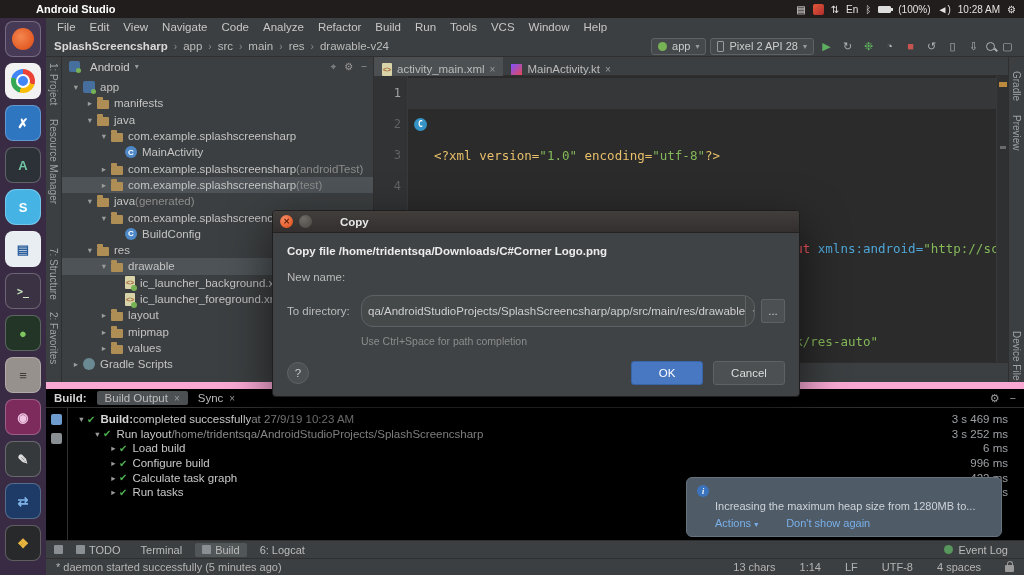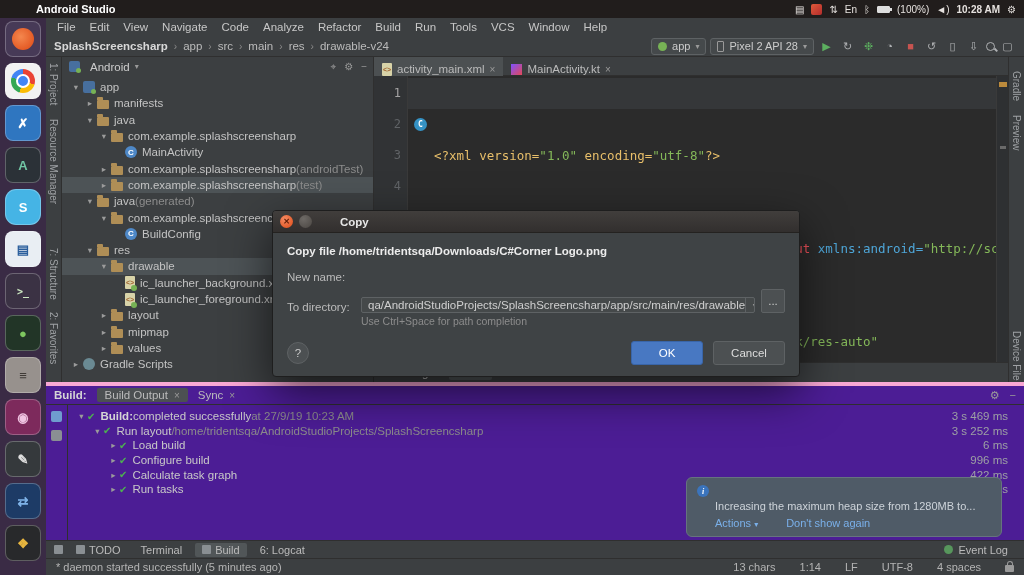--- a/index.html
+++ b/index.html
@@ -7,21 +7,21 @@
 .screen{position:relative;width:1024px;height:575px;background:#2b2b2b;font-size:12px;color:#bbb}
 
 
 .topbar{position:absolute;top:0;left:0;right:0;height:18px;background:#211d1c;display:flex;align-items:center;color:#e6e2df;font-size:11px;padding:0 8px;z-index:30}
 .topbar .title{font-weight:bold;margin-left:28px;color:#fff}
 .topbar .right{margin-left:auto;display:flex;align-items:center;gap:7px}
 .tbi{font-size:10px;color:#e6e2df}
 .as-ind{width:11px;height:11px;border-radius:2px;background:linear-gradient(135deg,#e05a3a,#b32c2c)}
 .batt{width:13px;height:7px;border:1px solid #ddd;border-radius:1px;position:relative;background:#ddd}
 .batt::after{content:"";position:absolute;right:-3px;top:1px;width:2px;height:3px;background:#ddd}
-.time{font-weight:bold}
+.time{font-weight:normal}
 
 
 .launcher{position:absolute;top:18px;left:0;width:46px;bottom:0;background:#3a2b45;z-index:25;padding-top:3px}
 .tile{width:36px;height:36px;margin:0 auto 6px;border-radius:8px;border:1px solid rgba(255,255,255,.25);display:flex;align-items:center;justify-content:center;font-size:13px;font-weight:bold;position:relative;overflow:hidden}
 .t-dash{background:#473a57}.t-dash::before{content:"";width:22px;height:22px;border-radius:50%;background:radial-gradient(circle at 40% 40%,#f4874e,#dd4814)}
 .t-chrome{background:#f2f2f2}.t-chrome::before{content:"";width:24px;height:24px;border-radius:50%;background:conic-gradient(#ea4335 0 30%,#fbbc05 30% 55%,#34a853 55% 80%,#4285f4 80%)}
 .t-chrome::after{content:"";position:absolute;width:10px;height:10px;border-radius:50%;background:#4285f4;border:2px solid #fff}
 .t-software{background:#2f76c0;color:#fff}
 .t-studio{background:#2b3137;color:#71c6a5}
 .t-skype{background:#45b4e5;color:#fff;border-radius:11px}
@@ -94,21 +94,21 @@
 .code{flex:1;padding:2px 0 0 26px;font-size:12.5px;line-height:31px;white-space:pre;overflow:hidden;position:relative;z-index:2}
 .c-orange{color:#e8bf6a}.c-red{color:#f5535c}.c-cyan{color:#4ea6d8}.c-green{color:#84b859}.c-plain{color:#a9b7c6}
 .estripe{position:absolute;right:0;top:0;bottom:0;width:12px;background:#2e3032;border-left:1px solid #3a3a3a;z-index:4}
 .estripe .m1{position:absolute;top:6px;left:2px;width:8px;height:5px;background:#bb8a3c}
 .estripe .m2{position:absolute;top:70px;left:3px;width:6px;height:3px;background:#6a6a6a}
 .designbar{height:20px;background:#3c3f41;border-top:1px solid #2f2f2f;display:flex;align-items:center;padding-left:14px;gap:3px;font-size:11.5px;flex:none}
 .dtab{padding:1px 11px;border-radius:2px;color:#c3c3c3}
 .dtab.active{background:#515658}
 
 
-.build{height:158px;background:#4c1d95;border-top:4px solid #f9a8d4;display:flex;flex-direction:column;flex:none}
+.build{height:158px;background:#000000;border-top:7px solid #f9a8d4;display:flex;flex-direction:column;flex:none}
 .bhead{height:19px;display:flex;align-items:center;padding:0 8px;gap:2px;border-bottom:1px solid #2f2f2f;font-size:11.5px;flex:none}
 .bhead .blabel{font-weight:bold;color:#d5d5d5;margin-right:8px}
 .btab{display:flex;align-items:center;gap:6px;padding:1px 8px;color:#bbb}
 .btab.active{background:#4c5052;border-radius:2px}
 .btab .close{color:#9a9a9a;font-size:10px}
 .bhead .hicons{margin-left:auto;display:flex;gap:10px;color:#9a9a9a;font-size:11px}
 .bbody{flex:1;display:flex;min-height:0}
 .btools{width:22px;border-right:1px solid #2f2f2f;display:flex;flex-direction:column;align-items:center;padding-top:6px;gap:8px}
 .btool{width:11px;height:11px;border-radius:2px}
 .bt1{background:#6f9ccf}.bt2{background:#8a8f93}
@@ -145,24 +145,24 @@
 
 
 .dialog{position:absolute;left:272px;top:210px;width:528px;z-index:40;background:#3f4345;border:1px solid #1e1e1e;border-radius:4px;box-shadow:0 16px 46px rgba(0,0,0,.6);font-size:11.5px;color:#c3c3c3}
 .dtbar{height:22px;background:linear-gradient(#413e3c,#322f2e);border-bottom:1px solid #242220;border-radius:3px 3px 0 0;display:flex;align-items:center;padding:0 7px;gap:6px}
 .wbtn{width:13px;height:13px;border-radius:50%;display:flex;align-items:center;justify-content:center;font-size:8px}
 .wbtn.close{background:radial-gradient(circle at 35% 30%,#f58a62,#df4b16);color:#5e1c06;font-weight:bold}
 .wbtn.min{background:radial-gradient(circle at 35% 30%,#6e6a66,#4a4642)}
 .dtitle{color:#e8e8e8;font-weight:bold;margin-left:22px}
 .dbody{padding:10px 14px 11px}
 .dmsg{color:#ececec;font-weight:bold;margin:2px 0 14px}
-.drow{display:flex;align-items:flex-end;margin-bottom:6px}
+.drow{display:flex;align-items:center;margin-bottom:12px}
 .dlabel{width:74px;color:#bbb;flex:none}
 .dinput{flex:1;height:24px;background:#45494a;border:1px solid #4b87c9;border-radius:2px;color:#dcdcdc;padding:0 6px;font-size:11.5px;font-family:"Liberation Sans",sans-serif}
-.dcombo{flex:1;height:16px;background:#45494a;border:1px solid #5e6264;border-radius:2px;display:flex;align-items:center;padding-left:6px;color:#cfcfcf;overflow:hidden;white-space:nowrap}
+.dcombo{flex:1;height:32px;background:#45494a;border:1px solid #5e6264;border-radius:12px;display:flex;align-items:center;padding-left:6px;color:#cfcfcf;overflow:hidden;white-space:nowrap}
 .dcombo .cwrap{margin-left:auto;width:18px;height:100%;display:flex;align-items:center;justify-content:center;border-left:1px solid #5e6264;color:#9a9a9a;font-size:8px;flex:none}
 .dots{width:24px;height:24px;margin-left:6px;background:#4c5052;border:1px solid #5e6264;border-radius:2px;color:#ccc;display:flex;align-items:center;justify-content:center;flex:none}
 .dhint{color:#8c8c8c;font-size:10.5px;margin:-4px 0 8px 74px}
 .dfoot{display:flex;align-items:center;margin-top:14px}
 .helpb{width:22px;height:22px;border-radius:50%;background:#4c5052;border:1px solid #5e6264;display:flex;align-items:center;justify-content:center;color:#ccc}
 .btn{min-width:72px;height:24px;border-radius:3px;display:flex;align-items:center;justify-content:center}
 .btn.ok{background:#4878c2;border:1px solid #3965a8;color:#fff;margin-left:auto}
 .btn.cancel{background:#4c5052;border:1px solid #5e6264;color:#ddd;margin-left:10px}
 </style>
 </head>

